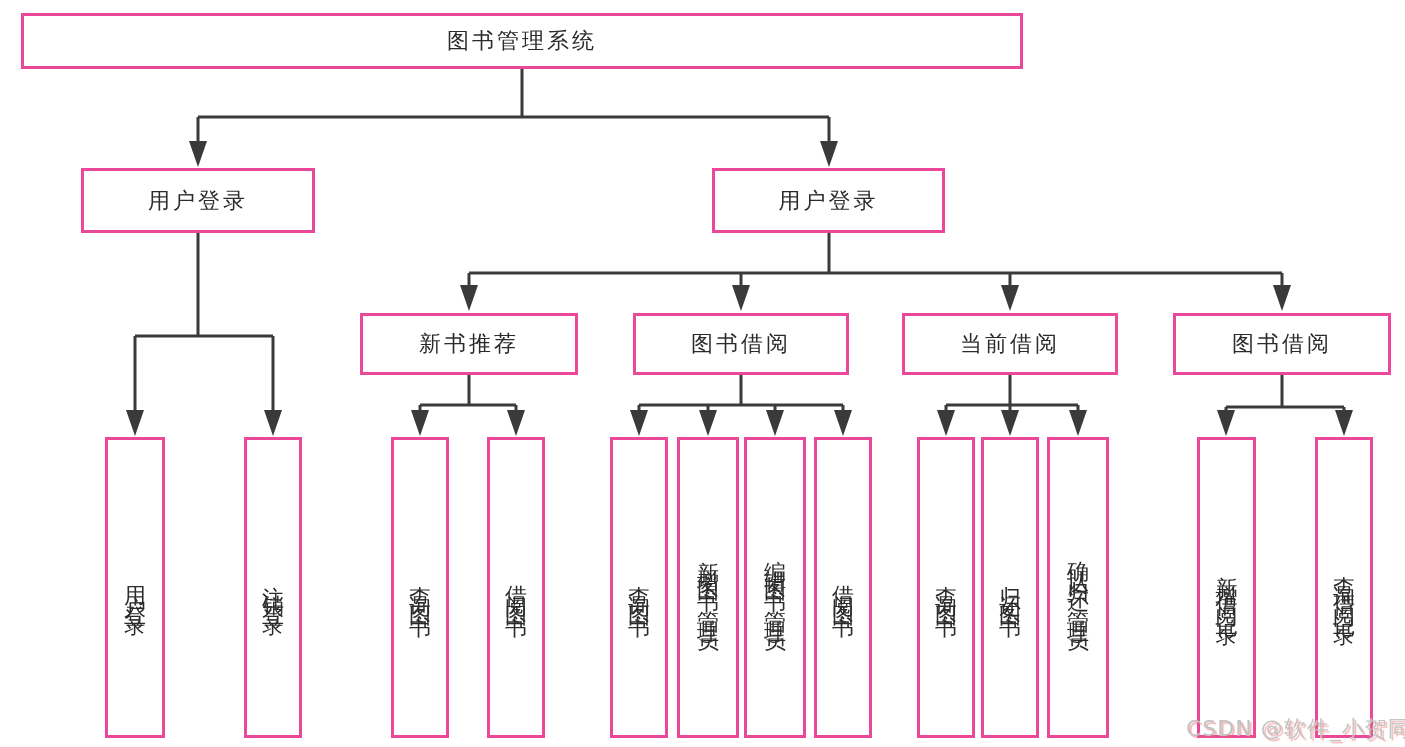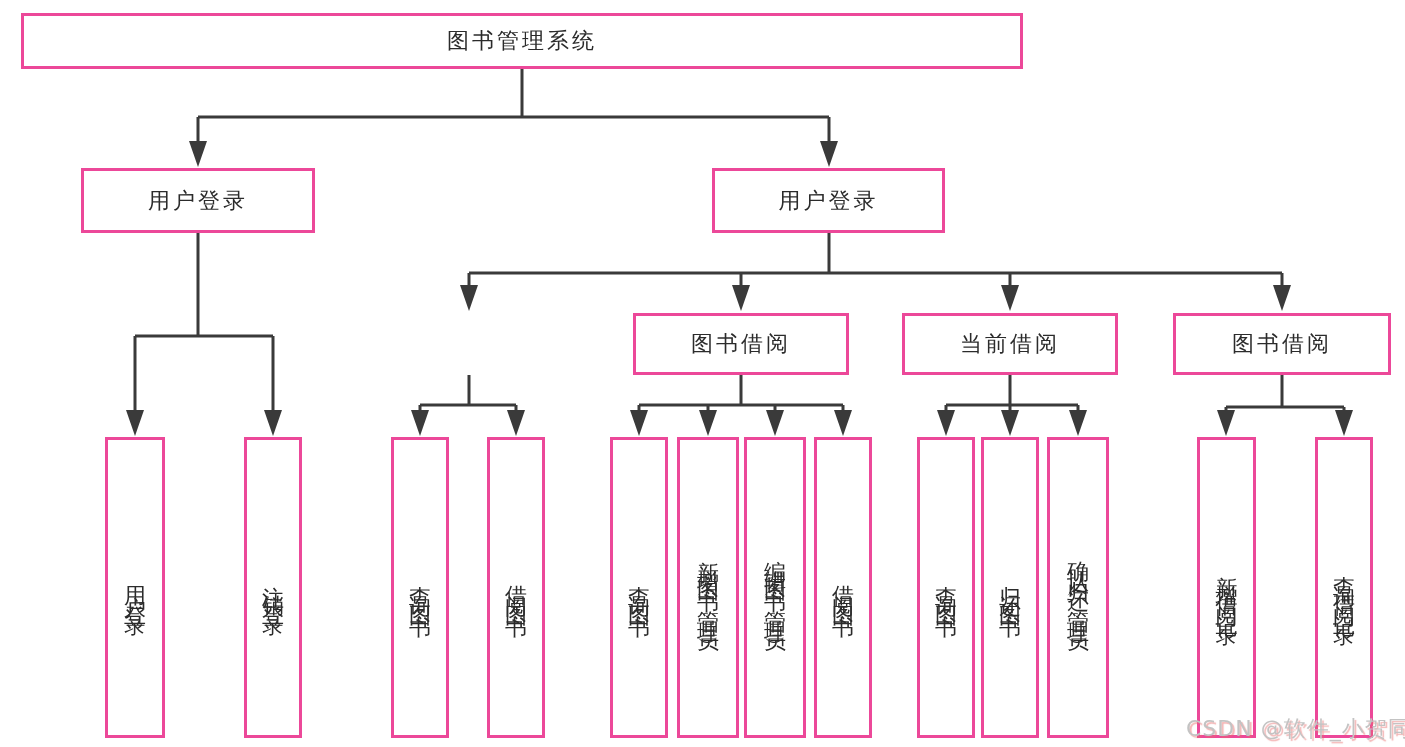--- a/index.html
+++ b/index.html
@@ -77,20 +77,23 @@
     <span class="lab">图书管理系统</span>
   </div>
 
   <div class="box" style="left:81px;top:168px;width:234px;height:65px">
     <span class="lab">用户登录</span>
   </div>
   <div class="box" style="left:712px;top:168px;width:233px;height:65px">
     <span class="lab">用户登录</span>
   </div>
 
+  <div class="box" style="left:360px;top:313px;width:218px;height:62px">
+    <span class="lab">新书推荐</span>
+  </div>
   <div class="box" style="left:902px;top:313px;width:216px;height:62px">
     <span class="lab">当前借阅</span>
   </div>
   <div class="box" style="left:633px;top:313px;width:216px;height:62px">
     <span class="lab">图书借阅</span>
   </div>
   <div class="box" style="left:1173px;top:313px;width:218px;height:62px">
     <span class="lab">图书借阅</span>
   </div>
 

